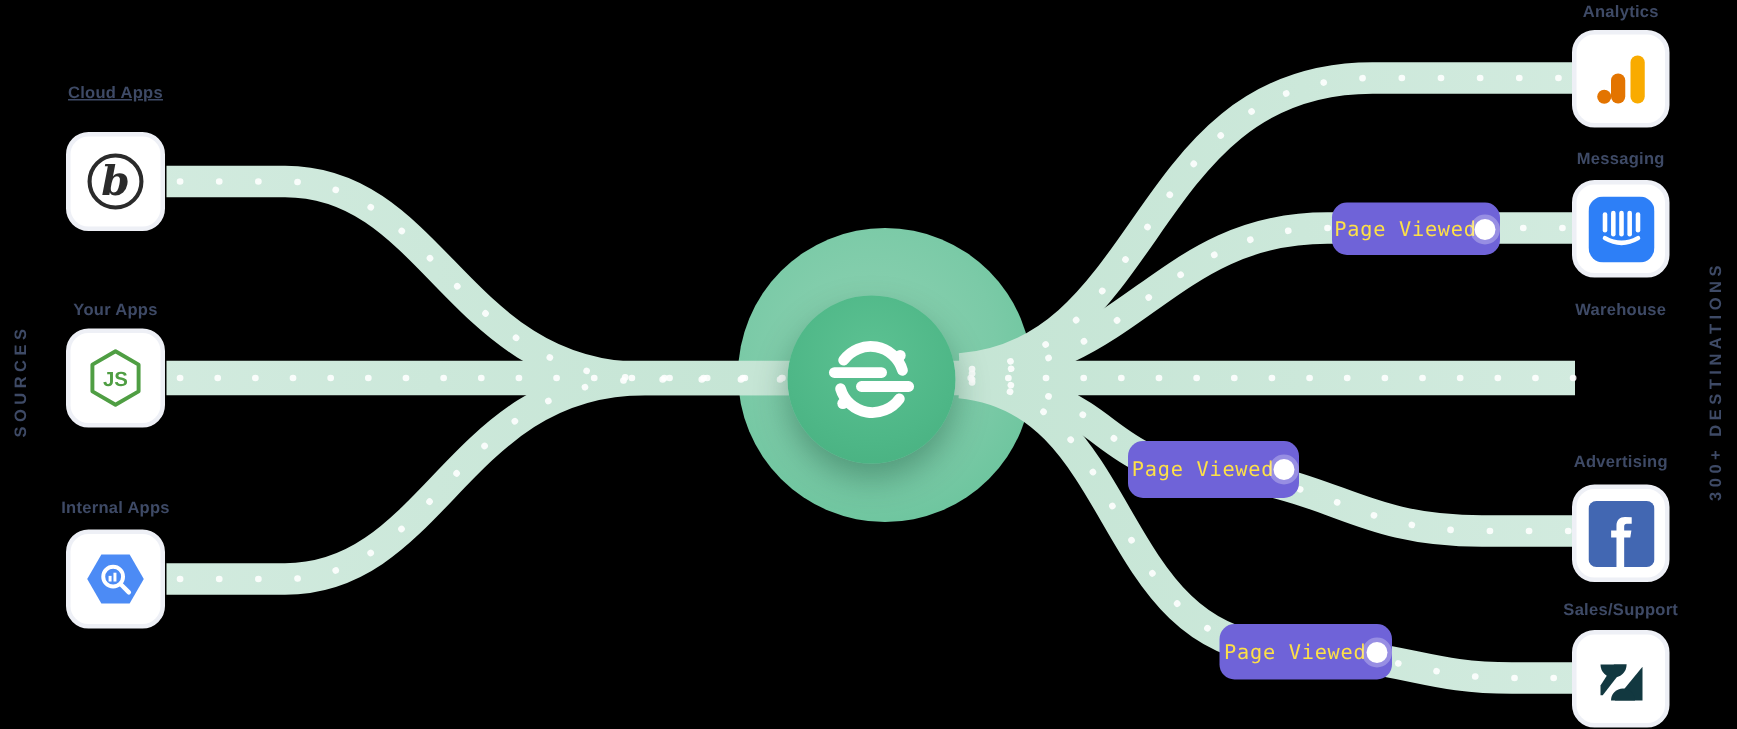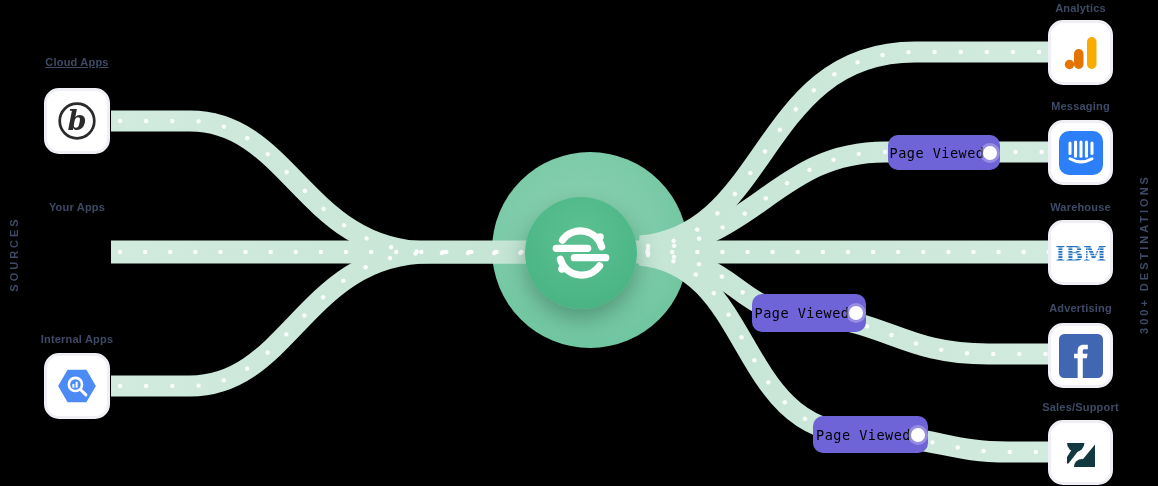--- a/index.html
+++ b/index.html
@@ -9,21 +9,21 @@
          color:#3e4a66;text-align:center;transform:rotate(-90deg);white-space:nowrap;}
   .vtext.left{width:120px;left:-46px;top:248px;}
   .vtext.right{width:220px;left:1034px;top:248px;}
   svg.paths{position:absolute;left:0;top:0;z-index:2;}
   .hub-outer{position:absolute;left:492px;top:152px;width:196px;height:196px;border-radius:50%;
              z-index:1;background:radial-gradient(circle at 45% 40%,#8dd2b2 0%,#7bcaa7 52%,#6dc59e 78%,#65c197 100%);}
   .hub-inner{position:absolute;left:525px;top:197px;width:112px;height:112px;border-radius:50%;
              z-index:3;display:flex;align-items:center;justify-content:center;
              background:radial-gradient(circle at 50% 35%,#5cc192 0%,#4eb787 62%,#47af7f 100%);
              box-shadow:0 10px 22px rgba(10,70,45,.38);}
-  .badge{position:absolute;z-index:4;background:#6f63d8;border-radius:10px;color:#000000;
+  .badge{position:absolute;z-index:4;background:#6f63d8;border-radius:10px;color:#fde047;
          font-family:"DejaVu Sans Mono",monospace;font-size:13.5px;letter-spacing:.5px;
          display:flex;align-items:center;justify-content:center;padding-right:14px;box-sizing:border-box;}
   .badge .bdot{position:absolute;right:3px;top:50%;transform:translateY(-50%);
          width:14px;height:14px;border-radius:50%;background:#fff;
          box-shadow:0 0 0 3px rgba(255,255,255,.28);}
   .card{position:absolute;z-index:5;background:#fff;border:3px solid #eef0f6;border-radius:15px;
         box-sizing:border-box;display:flex;align-items:center;justify-content:center;}
   .card.src{left:44px;width:66px;height:66px;}
   .card.dst{left:1048px;width:65px;height:65px;}
   .lbl{position:absolute;z-index:5;font-size:11px;font-weight:bold;color:#3e4a66;
@@ -104,20 +104,26 @@
   <div class="lbl src" style="top:56px;text-decoration:underline;">Cloud Apps</div>
   <div class="lbl src" style="top:201px;">Your Apps</div>
   <div class="lbl src" style="top:333px;">Internal Apps</div>
 
   <div class="card src" style="top:88px;">
     <svg width="44" height="44" viewBox="0 0 42 42">
       <circle cx="21" cy="21" r="16.5" fill="none" stroke="#2b2b2b" stroke-width="2.6"></circle>
       <text x="21" y="29.5" text-anchor="middle" font-family="DejaVu Serif,serif" font-style="italic" font-size="26" font-weight="bold" fill="#2b2b2b">b</text>
     </svg>
   </div>
+  <div class="card src" style="top:219px;">
+    <svg width="44" height="44" viewBox="0 0 42 42">
+      <polygon points="21,4 35.7,12.5 35.7,29.5 21,38 6.3,29.5 6.3,12.5" fill="none" stroke="#4f9e43" stroke-width="2.5" stroke-linejoin="round"></polygon>
+      <text x="21" y="26" text-anchor="middle" font-family="Liberation Sans,sans-serif" font-size="13" font-weight="bold" fill="#4f9e43">JS</text>
+    </svg>
+  </div>
   <div class="card src" style="top:353px;">
     <svg width="44" height="44" viewBox="0 0 42 42">
       <polygon points="3,21 12,5.4 30,5.4 39,21 30,36.6 12,36.6" fill="#4c8bf5"></polygon>
       <circle cx="19.5" cy="19.5" r="6.3" fill="none" stroke="#fff" stroke-width="2.5"></circle>
       <line x1="24.5" y1="24.5" x2="29.5" y2="29.5" stroke="#fff" stroke-width="2.8" stroke-linecap="round"></line>
       <rect x="16.6" y="19" width="1.9" height="3.6" fill="#fff"></rect>
       <rect x="19.7" y="17" width="1.9" height="5.6" fill="#fff"></rect>
     </svg>
   </div>
 
@@ -140,25 +146,20 @@
       <g stroke="#fff" stroke-width="2.9" stroke-linecap="round" fill="none">
         <line x1="10.5" y1="11.5" x2="10.5" y2="21.5"></line>
         <line x1="15.8" y1="10.5" x2="15.8" y2="24"></line>
         <line x1="21" y1="10.5" x2="21" y2="24"></line>
         <line x1="26.2" y1="10.5" x2="26.2" y2="24"></line>
         <line x1="31.5" y1="11.5" x2="31.5" y2="21.5"></line>
         <path d="M 10.5 26.5 Q 21 32.5 31.5 26.5"></path>
       </g>
     </svg>
   </div>
-  <div class="card dst" style="top:220px;">
-    <svg width="52" height="30" viewBox="0 0 52 30">
-      <text x="26" y="23" text-anchor="middle" font-family="DejaVu Serif,serif" font-weight="bold" font-size="21" fill="url(#ibmStripes)">IBM</text>
-    </svg>
-  </div>
   <div class="card dst" style="top:323px;">
     <svg width="44" height="44" viewBox="0 0 42 42">
       <rect x="0" y="0" width="42" height="42" rx="5" fill="#4267b2"></rect>
       <path d="M27.5 14.5 h-3.2 c-1 0-1.6.6-1.6 1.7 v2.6 h4.6 l-.7 4.4 h-3.9 V42 h-4.9 V23.2 h-3.4 v-4.4 h3.4 v-3.1 c0-3.4 2.1-5.5 5.4-5.5 l4.3.1 Z" fill="#fff"></path>
     </svg>
   </div>
   <div class="card dst" style="top:420px;">
     <svg width="44" height="44" viewBox="0 0 44 44">
       <g fill="#123840">
         <path d="M8 12 a8.7 8.7 0 0 0 17.4 0 Z"></path>

